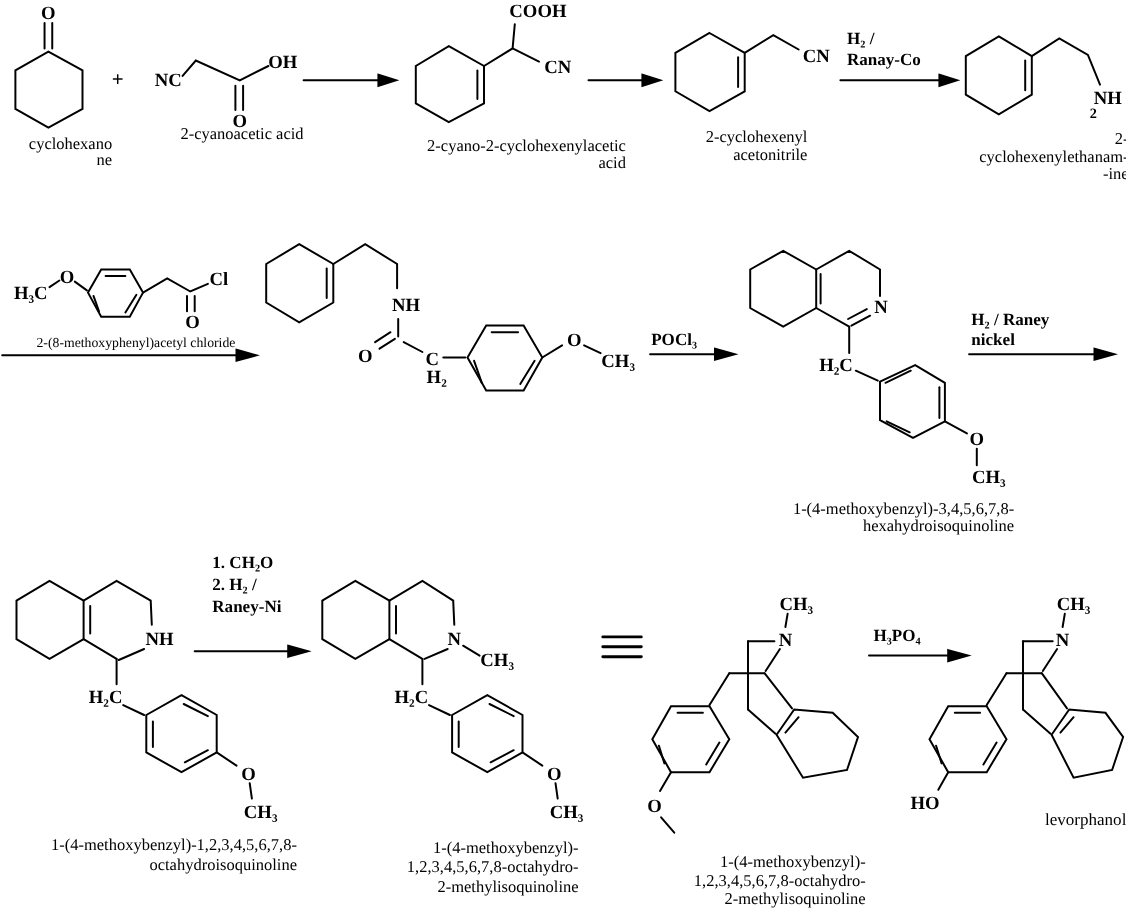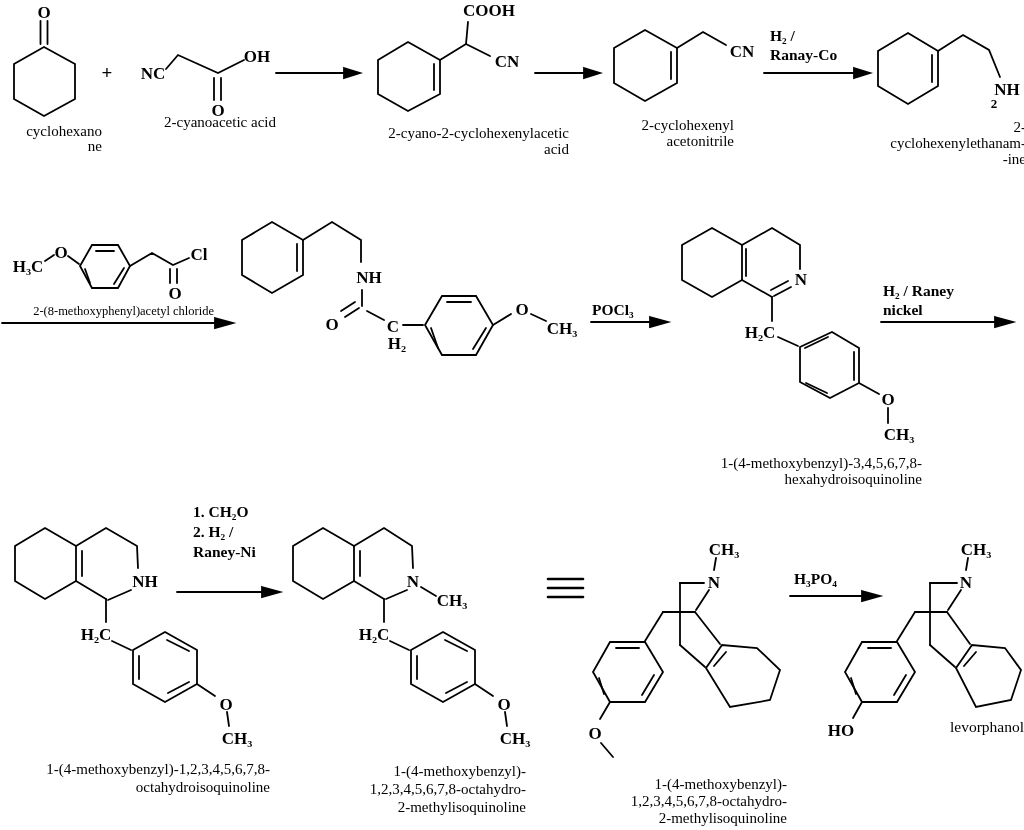--- a/index.html
+++ b/index.html
@@ -278,21 +278,21 @@
   <div class="cname" style="left:678px;top:455px;width:244px">1-(4-methoxybenzyl)-3,4,5,6,7,8-
 hexahydroisoquinoline</div>
   <div class="cname" style="left:0px;top:760px;width:270px;line-height:18px">1-(4-methoxybenzyl)-1,2,3,4,5,6,7,8-
 octahydroisoquinoline</div>
   <div class="cname" style="left:296px;top:762px;width:230px;line-height:18px">1-(4-methoxybenzyl)-
 1,2,3,4,5,6,7,8-octahydro-
 2-methylisoquinoline</div>
   <div class="cname" style="left:557px;top:776px;width:230px;line-height:17px">1-(4-methoxybenzyl)-
 1,2,3,4,5,6,7,8-octahydro-
 2-methylisoquinoline</div>
-  <div class="cname" style="left:912px;top:719px;width:112px;font-size:15.5px">levorphanol</div>
+  <div class="cname" style="left:912px;top:738px;width:112px;font-size:15.5px">levorphanol</div>
 
   <div class="reagent" style="left:770px;top:26px;width:96px">H₂ /
 Ranay-Co</div>
   <div class="reagent" style="left:592px;top:300px;width:68px">POCl₃</div>
   <div class="reagent" style="left:883px;top:281px;width:118px">H₂ / Raney
 nickel</div>
   <div class="reagent left" style="left:193px;top:502px;width:96px">1. CH₂O
 2. H₂ /
 Raney-Ni</div>
   <div class="reagent" style="left:794px;top:569px;width:68px">H₃PO₄</div>

